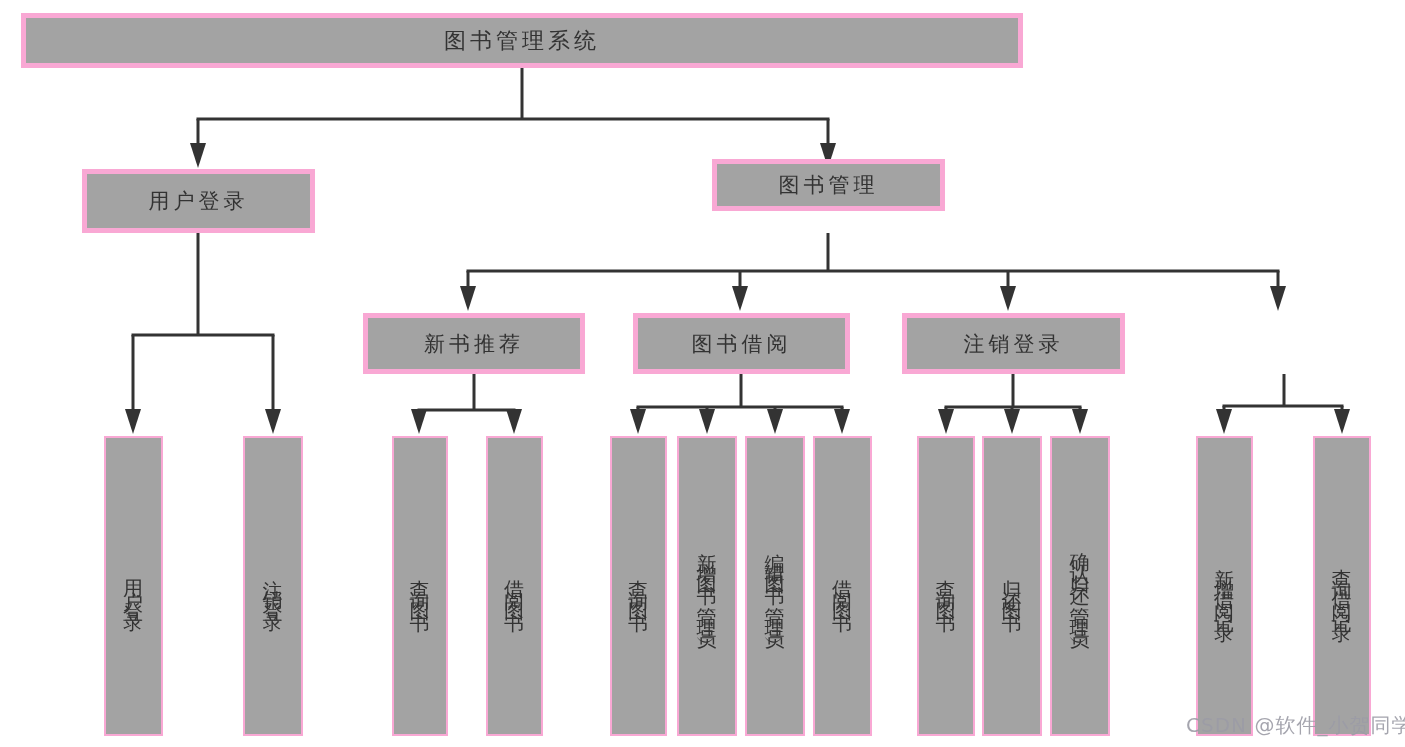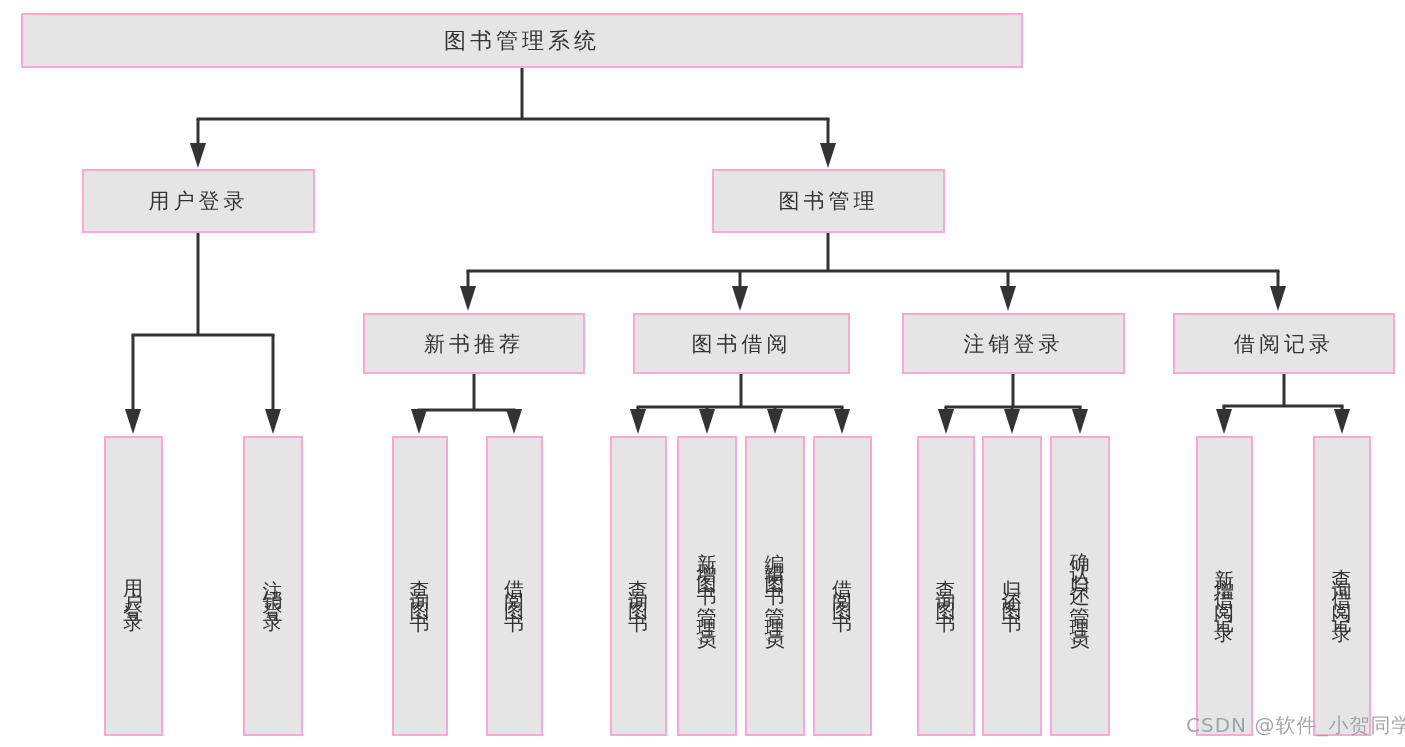--- a/index.html
+++ b/index.html
@@ -7,22 +7,22 @@
     position:relative;
     width:1405px;height:747px;
     background:#ffffff;
     font-family:"DejaVu Sans","Liberation Sans",sans-serif;
     color:#333333;
     overflow:hidden;
   }
   .box{
     position:absolute;
     box-sizing:border-box;
-    background:#e5e5e5;
-    border:2px solid #f9a8d4;
+    background:#a3a3a3;
+    border:5px solid #f9a8d4;
     display:flex;
     align-items:center;
     justify-content:center;
     text-align:left;
   }
   .root-box{font-size:22px;letter-spacing:4px;}
   .h-box{font-size:21px;letter-spacing:4px;}
   .leaf{
     border-width:2.5px;
     z-index:1;
@@ -126,35 +126,32 @@
     </g>
   </svg>
 
   <div class="box root-box" style="left:21px;top:13px;width:1002px;height:55px;">
     <span>图书管理系统</span>
   </div>
 
   <div class="box h-box" style="left:82px;top:169px;width:233px;height:64px;">
     <span>用户登录</span>
   </div>
-  <div class="box h-box" style="left:712px;top:169px;width:233px;height:64px;">
+  <div class="box h-box" style="left:712px;top:159px;width:233px;height:52px;">
     <span>图书管理</span>
   </div>
 
   <div class="box h-box" style="left:633px;top:313px;width:217px;height:61px;">
     <span>图书借阅</span>
   </div>
   <div class="box h-box" style="left:363px;top:313px;width:222px;height:61px;">
     <span>新书推荐</span>
   </div>
   <div class="box h-box" style="left:902px;top:313px;width:223px;height:61px;">
     <span>注销登录</span>
-  </div>
-  <div class="box h-box" style="left:1173px;top:313px;width:222px;height:61px;">
-    <span>借阅记录</span>
   </div>
 
   <div class="box leaf" style="left:104px;top:436px;width:59px;height:300px;">
     <span class="vtext">用户登录</span>
   </div>
   <div class="box leaf" style="left:243px;top:436px;width:60px;height:300px;">
     <span class="vtext">注销登录</span>
   </div>
   <div class="box leaf" style="left:392px;top:436px;width:56px;height:300px;">
     <span class="vtext">查询图书</span>

